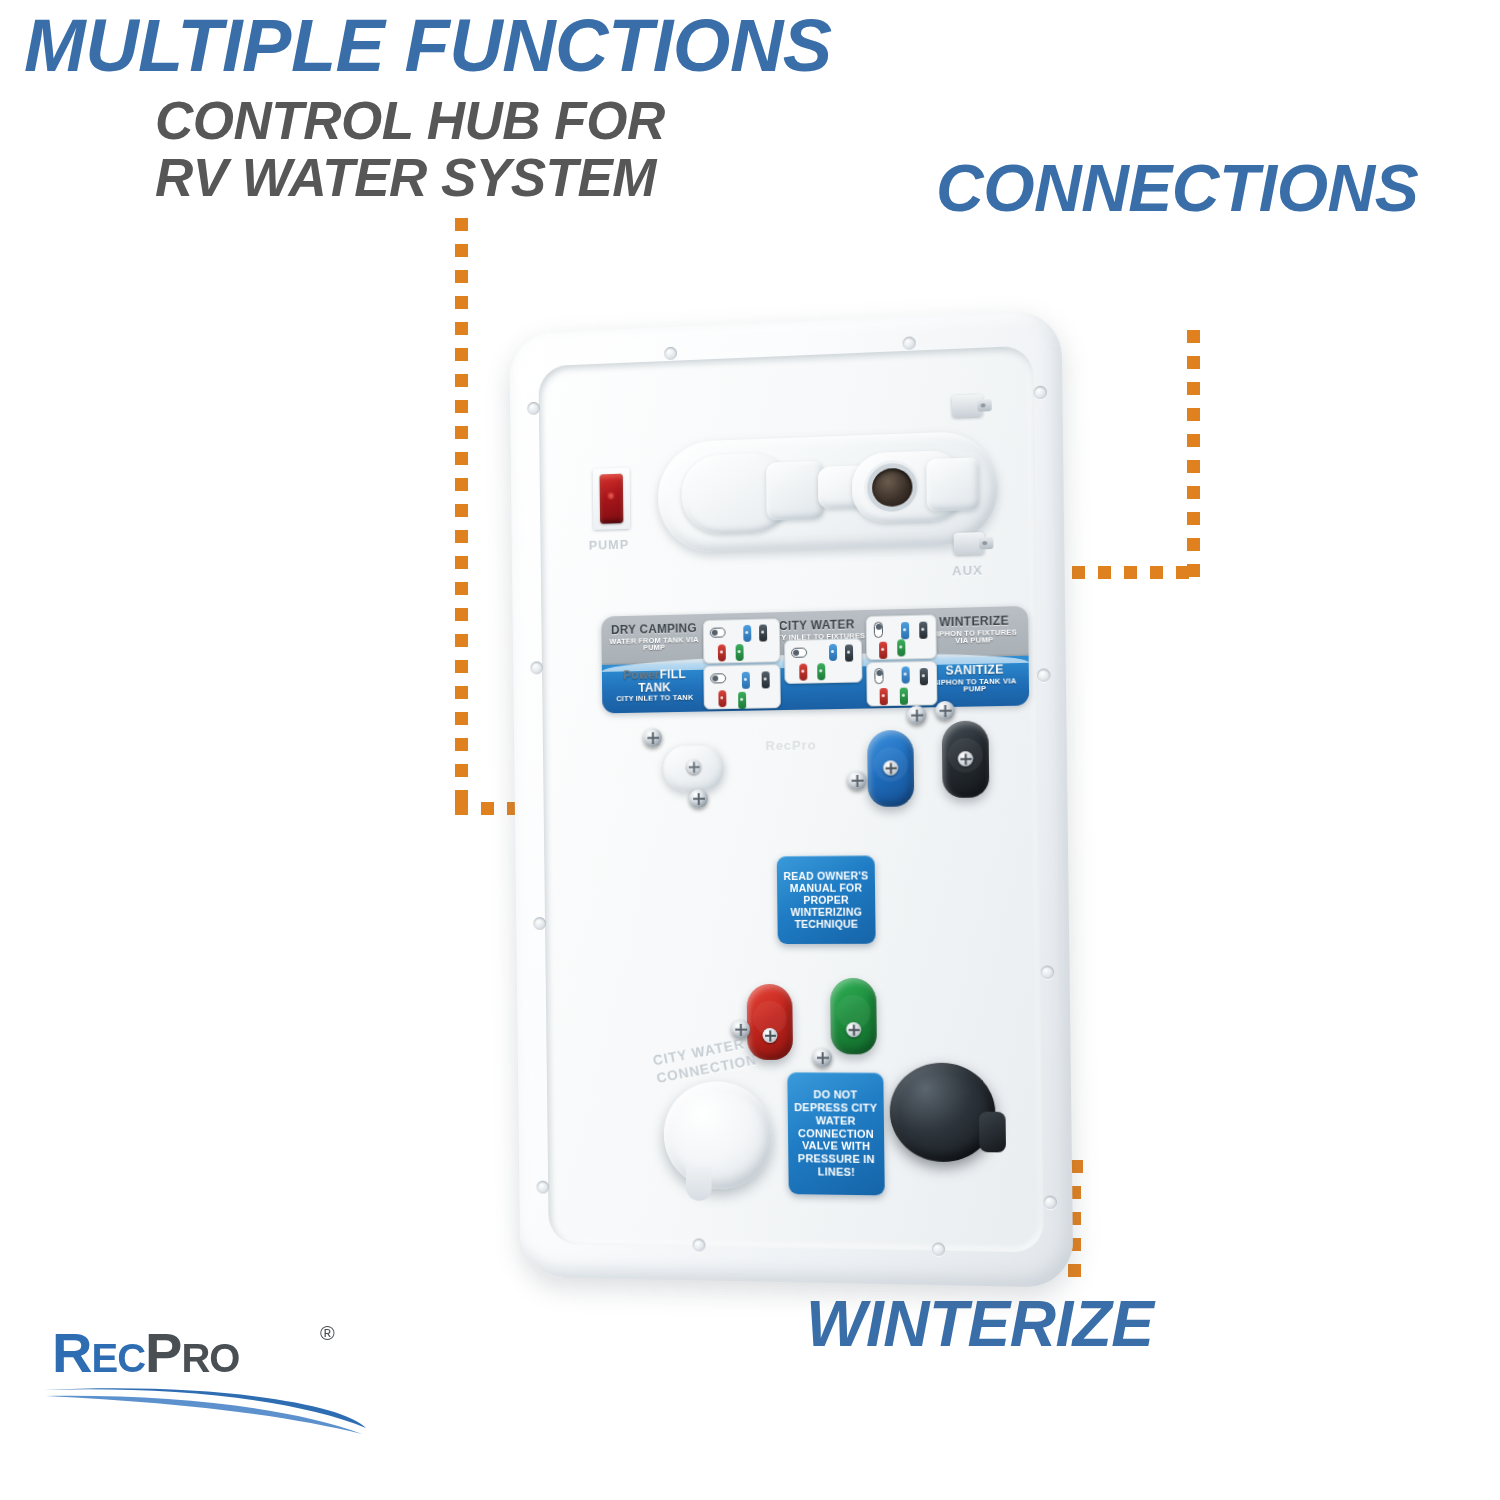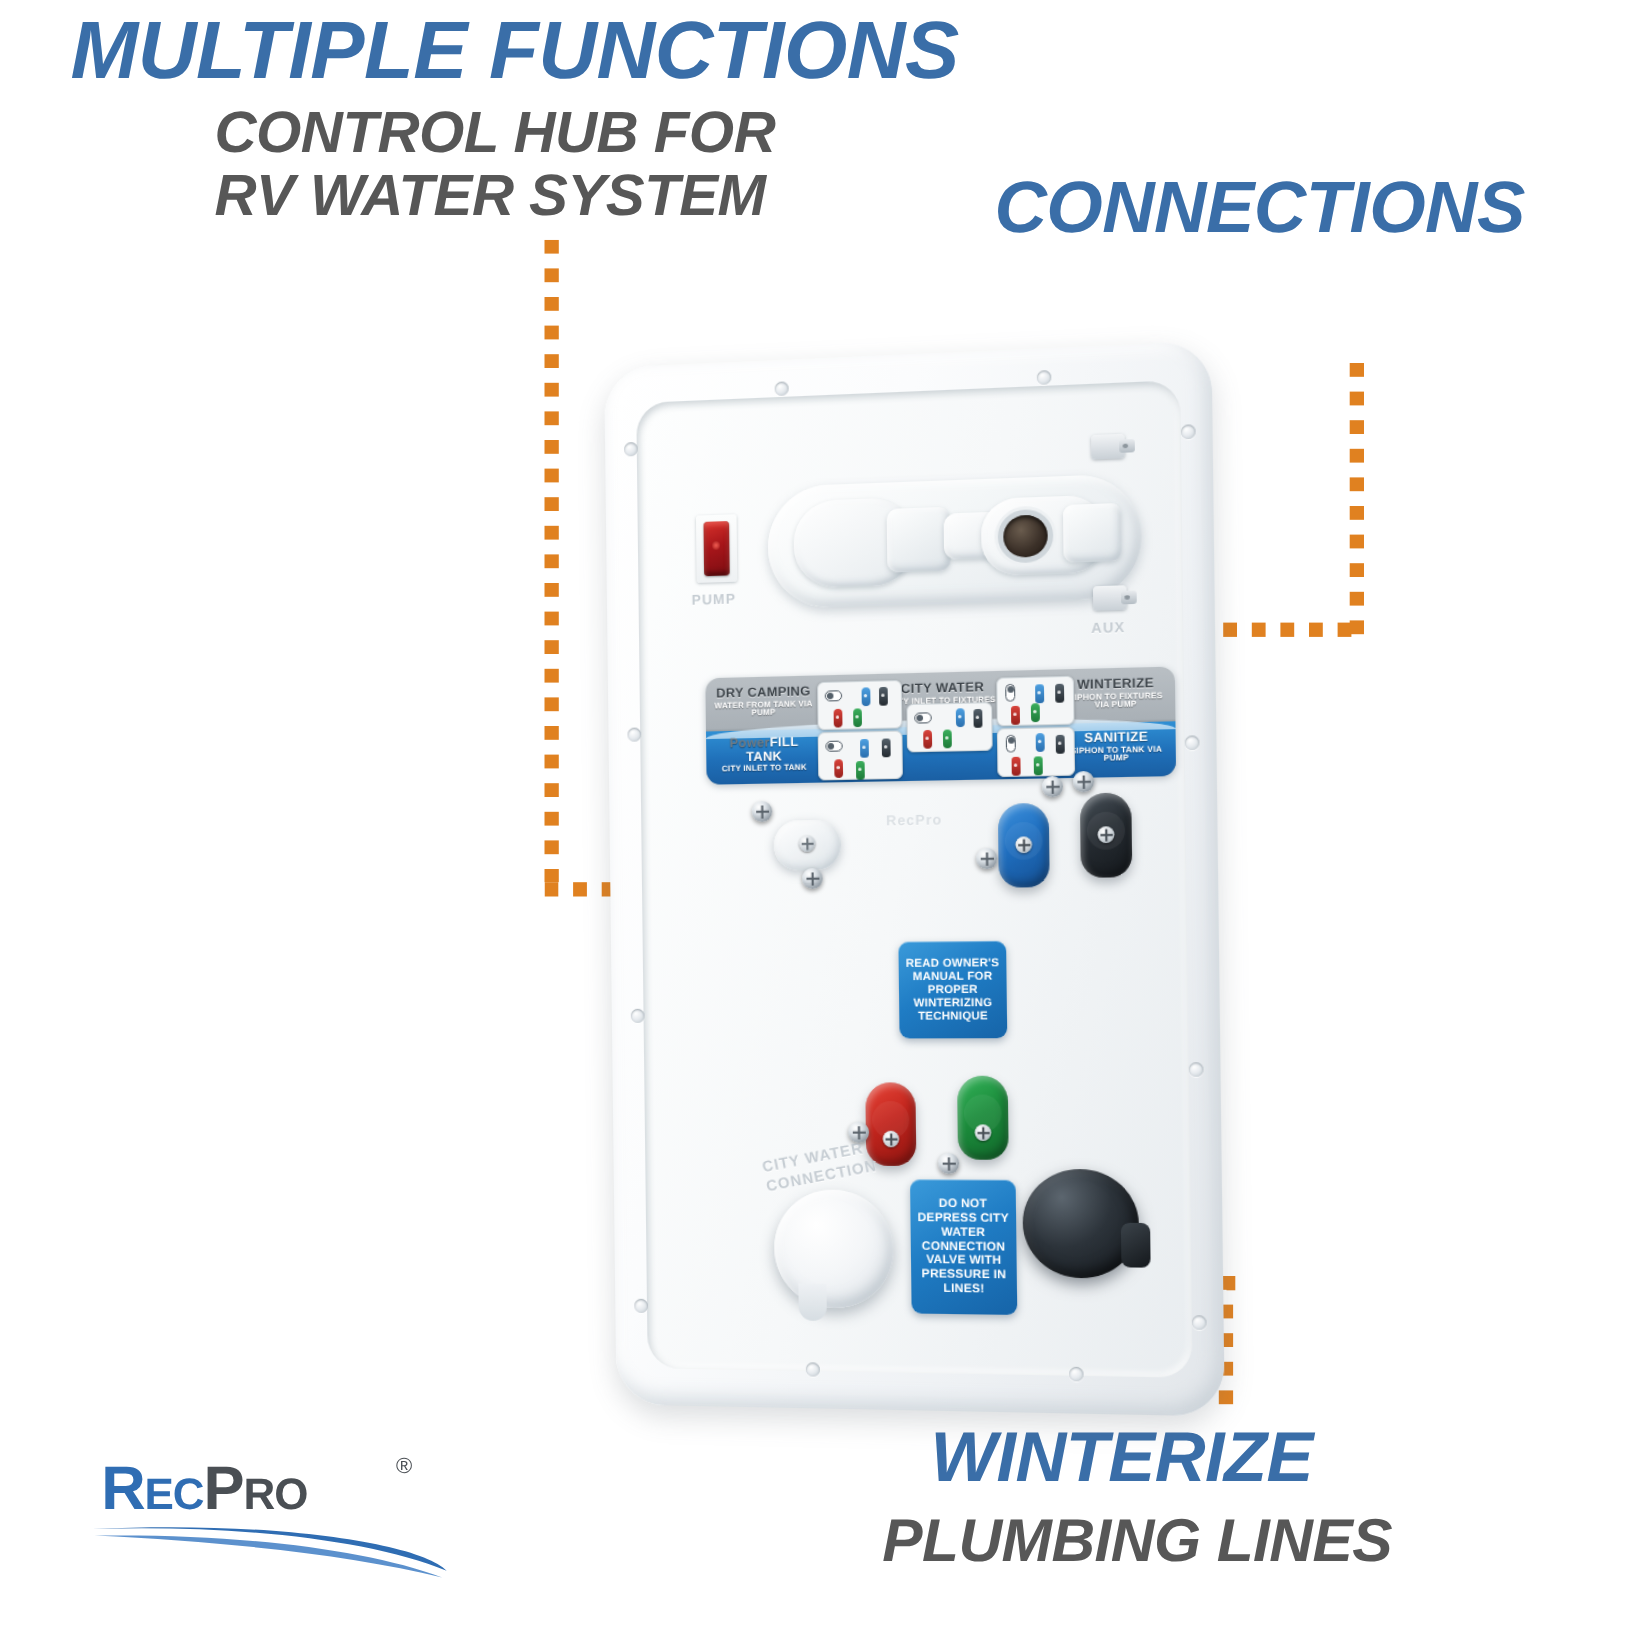--- a/index.html
+++ b/index.html
@@ -1,29 +1,29 @@
 <!DOCTYPE html>
 <html><head>
 <meta charset="utf-8">
 <style>
   * { margin:0; padding:0; box-sizing:border-box; }
   html,body { width:1500px; height:1500px; background:#ffffff; overflow:hidden; }
   body { font-family:"Liberation Sans", sans-serif; position:relative; }
 
-  .stage { position:absolute; inset:0;margin-left:40px; }
+  .stage { position:absolute; inset:0; }
 
   
   .headline { position:absolute; font-style:italic; font-weight:bold;
               letter-spacing:-0.5px; line-height:1.02; white-space:nowrap; }
   .hl-blue { color:#3A6EA8; }
   .hl-gray { color:#575757; }
 
   #hl-top-left      { left:24px;  top:8px;   font-size:74px; }
   #hl-top-left-sub  { left:155px; top:92px;  font-size:53px; line-height:1.08; }
-  #hl-top-right     { left:864px; top:155px; font-size:66px; }
+  #hl-top-right     { left:936px; top:155px; font-size:66px; }
   #hl-top-right-sub { left:928px; top:242px; font-size:49px; line-height:1.1;
                       text-align:center; width:560px; }
   #hl-bottom        { left:806px; top:1292px; font-size:64px; }
   #hl-bottom-sub    { left:762px; top:1372px; font-size:55px; }
 
   
   .dash-v, .dash-h { position:absolute; }
   .dash-v { width:13px;
             background-image:linear-gradient(#e08120 13px, rgba(0,0,0,0) 0);
             background-size:13px 26px; }
@@ -238,21 +238,20 @@
 
   <div class="headline hl-blue" id="hl-top-left">MULTIPLE FUNCTIONS</div>
   <div class="headline hl-gray" id="hl-top-left-sub">
     <div>CONTROL HUB FOR</div>
     <div>RV WATER SYSTEM</div>
   </div>
 
   <div class="headline hl-blue" id="hl-top-right">CONNECTIONS</div>
 
   <div class="headline hl-blue" id="hl-bottom">WINTERIZE</div>
-  <div class="headline hl-gray" id="hl-bottom-sub">PLUMBING LINES</div>
 
   <div class="dash-v" style="left:455px; top:218px; height:584px;"></div>
   <div class="dash-h" style="left:455px; top:802px; width:110px;"></div>
 
   <div class="dash-h" style="left:968px; top:566px; width:232px;"></div>
   <div class="dash-v" style="left:1187px; top:330px; height:249px;"></div>
 
   <div class="dash-v" style="left:1068px; top:1160px; height:130px;"></div>
   <div class="dash-h" style="left:893px; top:1160px; width:190px;"></div>
 

